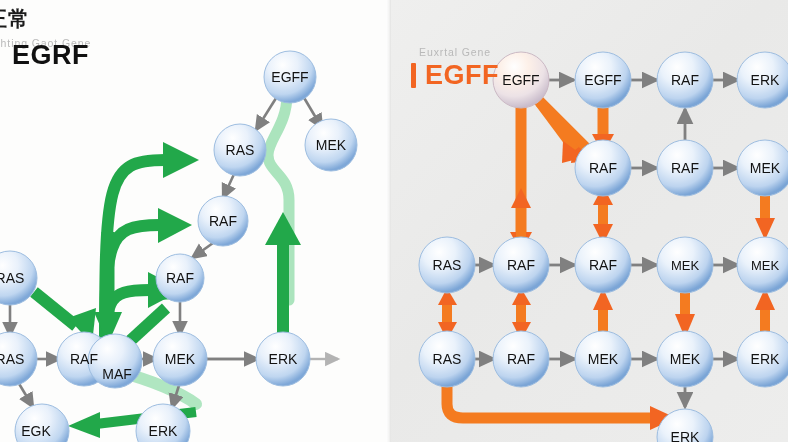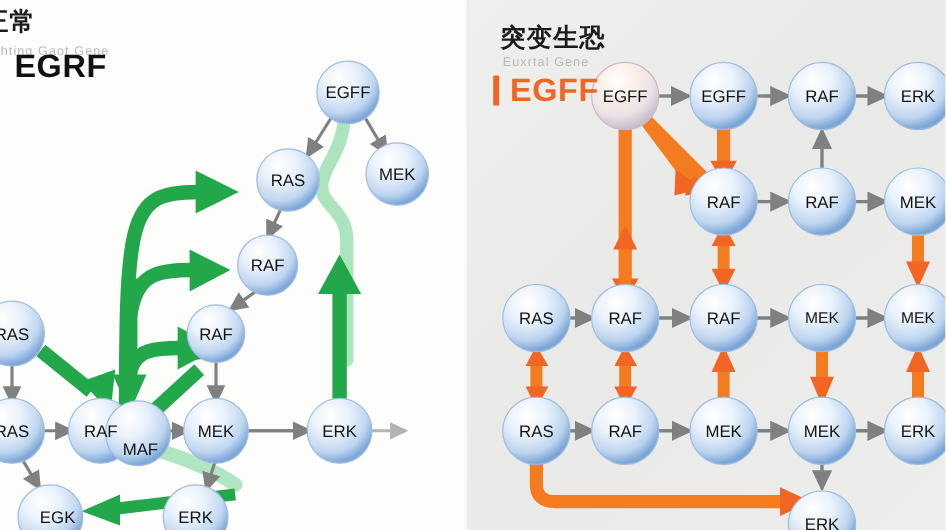--- a/index.html
+++ b/index.html
@@ -178,21 +178,21 @@
       <span class="nlabel" style="left:331px;top:145px">MEK</span>
       <span class="nlabel" style="left:240px;top:150px">RAS</span>
       <span class="nlabel" style="left:223px;top:221px">RAF</span>
       <span class="nlabel" style="left:180px;top:278px">RAF</span>
       <span class="nlabel" style="left:10px;top:278px">RAS</span>
       <span class="nlabel" style="left:10px;top:359px">RAS</span>
       <span class="nlabel" style="left:84px;top:359px">RAF</span>
       <span class="nlabel" style="left:117px;top:374px">MAF</span>
       <span class="nlabel" style="left:180px;top:359px">MEK</span>
       <span class="nlabel" style="left:283px;top:359px">ERK</span>
-      <span class="nlabel" style="left:48px;top:431px">EGK</span>
+      <span class="nlabel" style="left:36px;top:431px">EGK</span>
       <span class="nlabel" style="left:163px;top:431px">ERK</span>
     </div>
   </div>
 
   <div class="divider"></div>
 
   <div class="panel panel-right">
 
     <svg class="svgwrap" viewBox="391 0 397 442">
       <defs>
@@ -322,19 +322,18 @@
       <span class="nlabel" style="left:294px;top:359px">MEK</span>
       <span class="nlabel" style="left:374px;top:359px">ERK</span>
       <span class="nlabel" style="left:294px;top:437px">ERK</span>
     </div>
   </div>
 
   <div class="hd hd-cn l-cn">正常</div>
   <div class="hd hd-en l-en">ergahting Gaot Gene</div>
   <div class="hd hd-big dark l-big">EGRF</div>
 
-  <div class="hd hd-cn r-cn">突变生恐</div>
   <div class="hd hd-en r-en">Euxrtal Gene</div>
   <div class="hd r-big">
     <span class="tickbar"></span><span class="hd-big accent">EGFF</span>
   </div>
 
 </div>
 
 </body></html>

